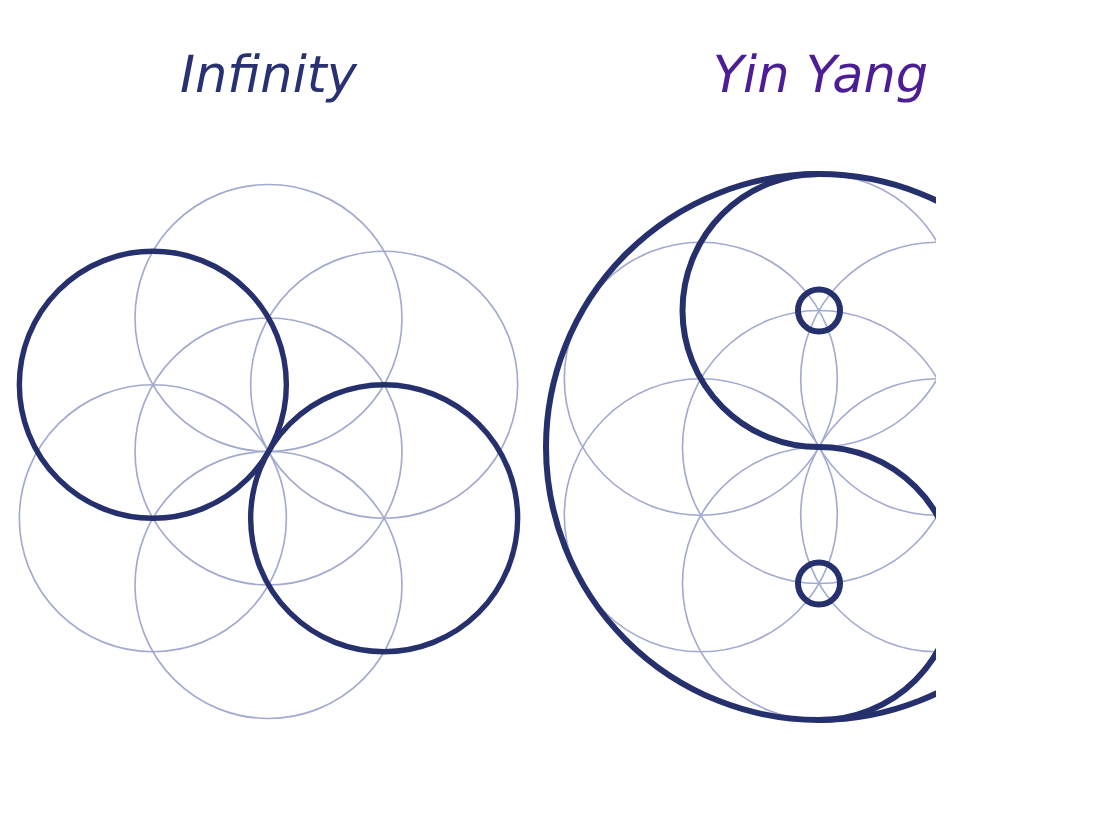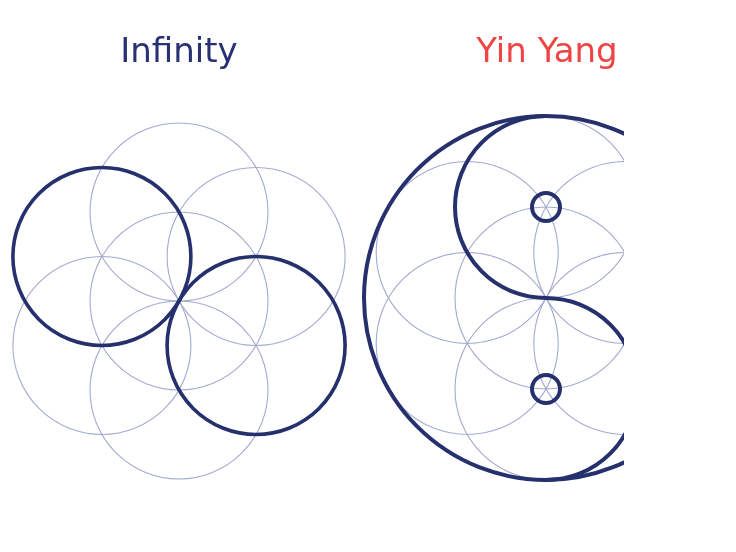--- a/index.html
+++ b/index.html
@@ -7,20 +7,21 @@
     padding: 0;
     background: #ffffff;
   }
   .figure {
     position: relative;
     width: 624px;
     height: 552px;
     background: #ffffff;
     overflow: hidden;
     font-family: "DejaVu Sans", "Liberation Sans", sans-serif;
+    font-style: italic;
   }
   .fig-title {
     position: absolute;
     top: 33px;
     transform: translateX(-50%);
     font-size: 34px;
     line-height: 1;
     white-space: nowrap;
     font-weight: 400;
   }
@@ -30,21 +31,21 @@
     position: absolute;
     left: 0;
     top: 0;
   }
 </style>
 </head>
 <body>
 
 <div class="figure">
   <div class="fig-title" id="title-infinity" style="color: rgb(40, 49, 115);">Infinity</div>
-  <div class="fig-title" id="title-yinyang" style="color: #ef4444;">Yin Yang</div>
+  <div class="fig-title" id="title-yinyang" style="color: #4c1d95;">Yin Yang</div>
   <svg id="diagram-svg" xmlns="http://www.w3.org/2000/svg" width="736" height="552" viewBox="0 0 736 552">
     <g id="diagram-0">
         <circle cx="179" cy="301" r="89" fill="none" stroke="#a3aad0" stroke-width="1.1"></circle>
         <circle cx="179" cy="212" r="89" fill="none" stroke="#a3aad0" stroke-width="1.1"></circle>
         <circle cx="256.1" cy="256.5" r="89" fill="none" stroke="#a3aad0" stroke-width="1.1"></circle>
         <circle cx="101.9" cy="256.5" r="89" fill="none" stroke="#a3aad0" stroke-width="1.1"></circle>
         <circle cx="101.9" cy="345.5" r="89" fill="none" stroke="#a3aad0" stroke-width="1.1"></circle>
         <circle cx="179" cy="390" r="89" fill="none" stroke="#a3aad0" stroke-width="1.1"></circle>
         <circle cx="256.1" cy="345.5" r="89" fill="none" stroke="#a3aad0" stroke-width="1.1"></circle>
         <circle cx="101.9" cy="256.5" r="89" fill="none" stroke="#25306d" stroke-width="3.6"></circle>

